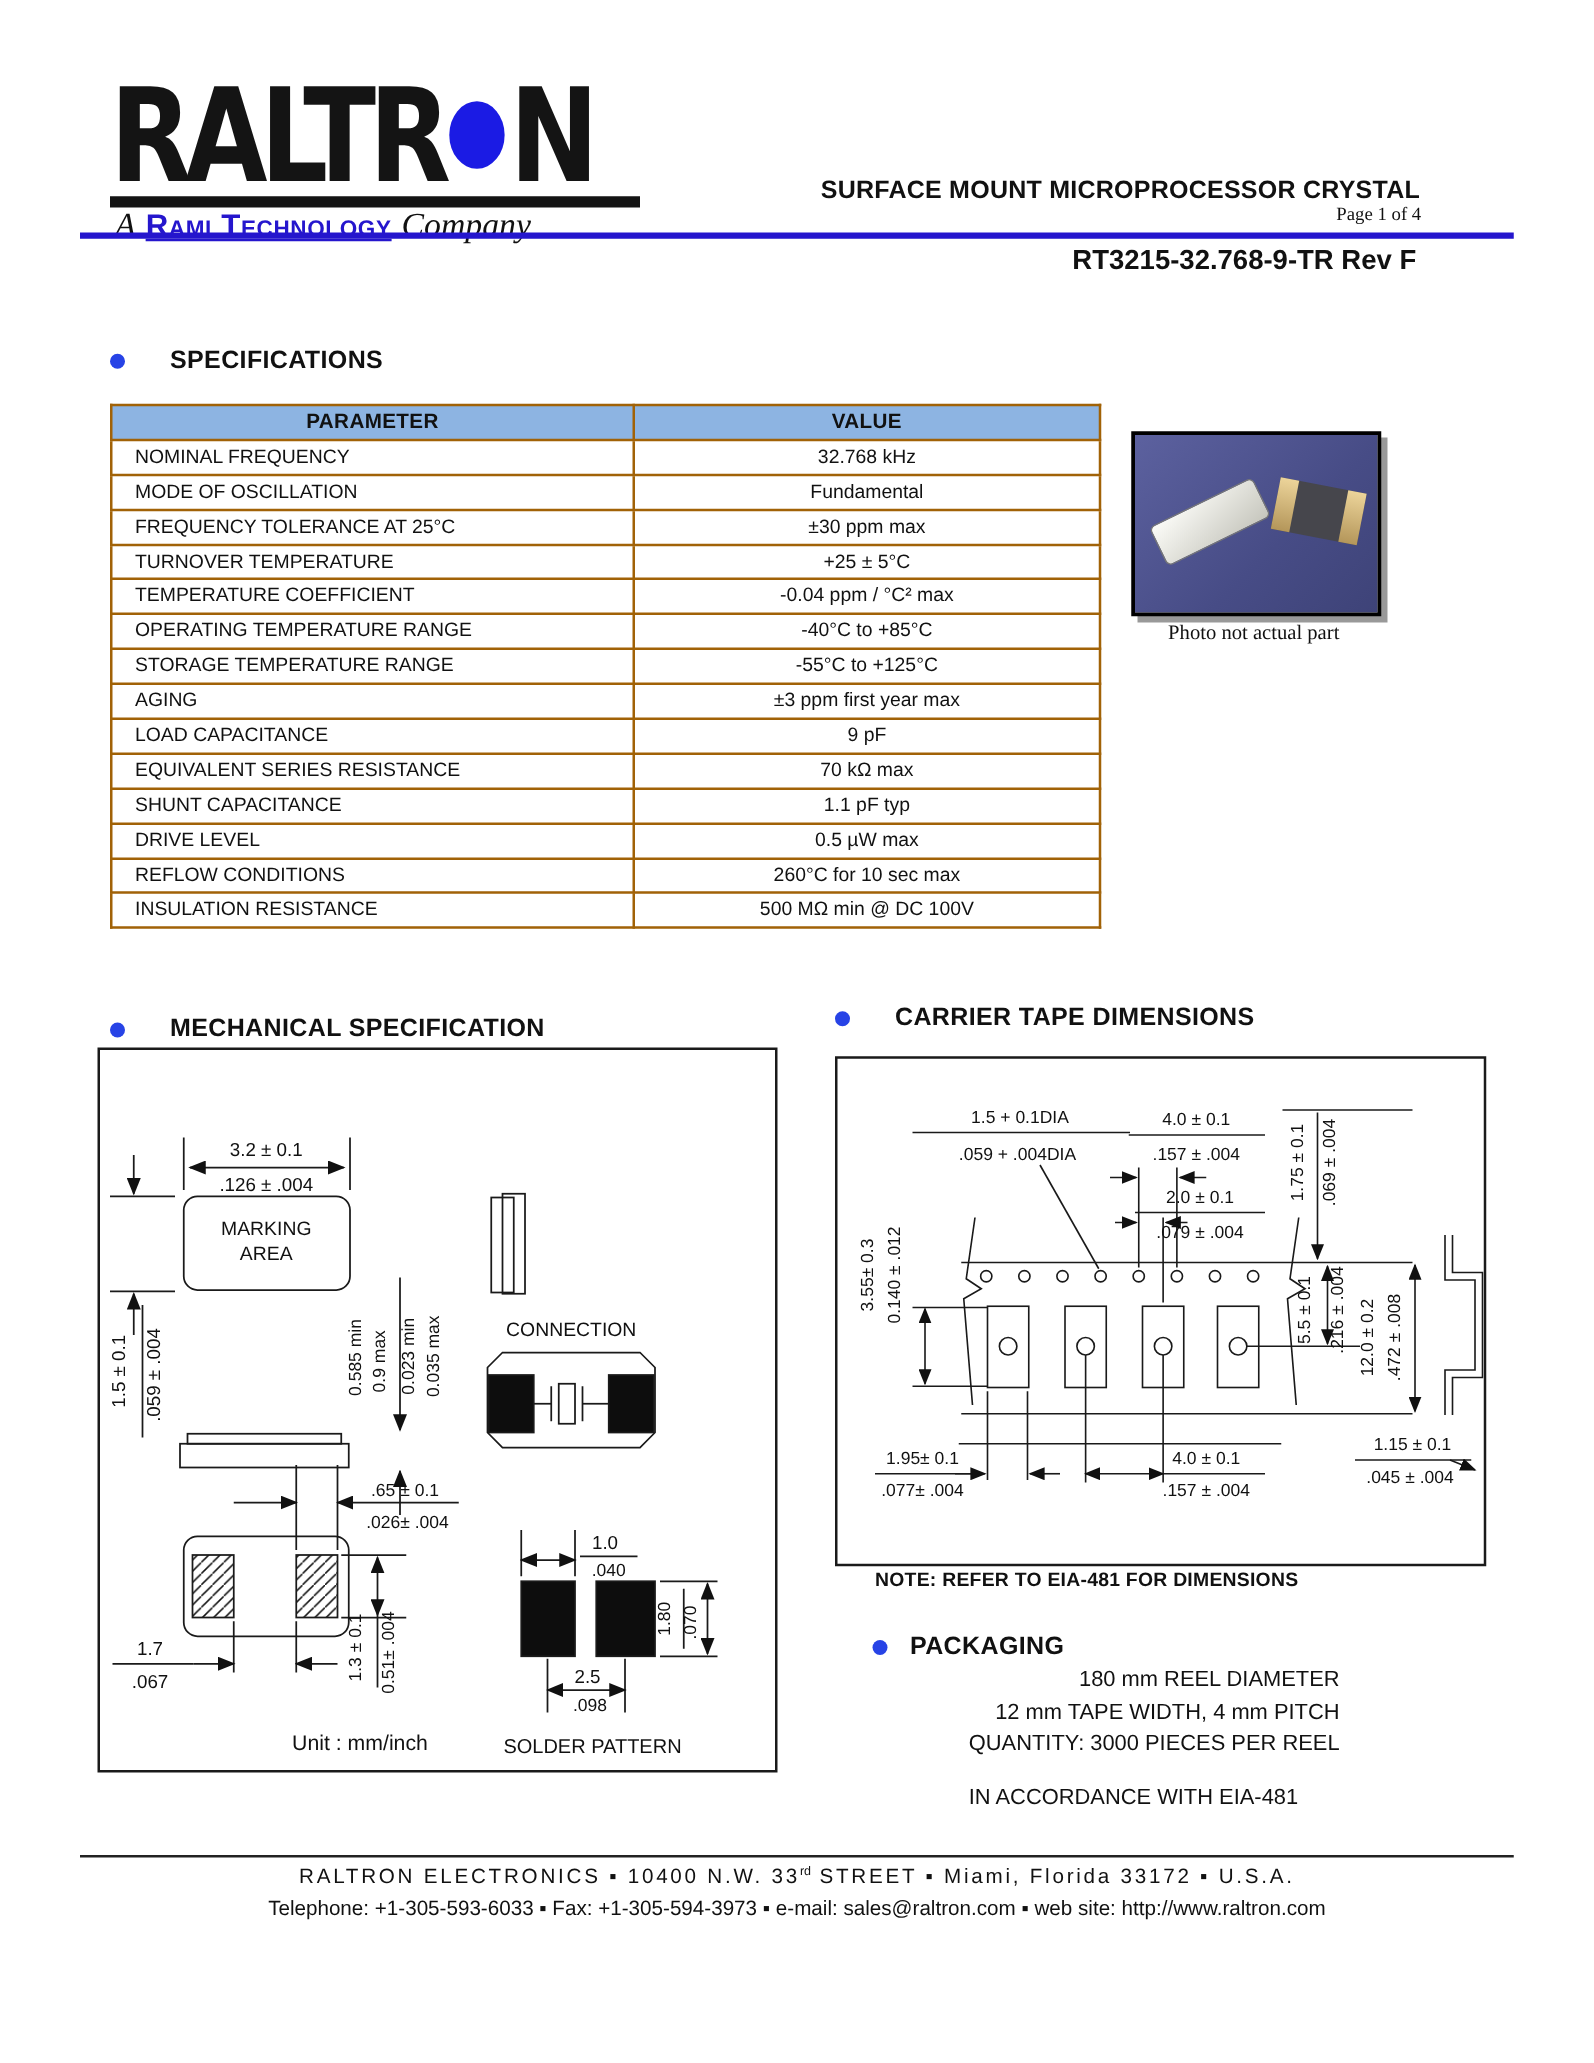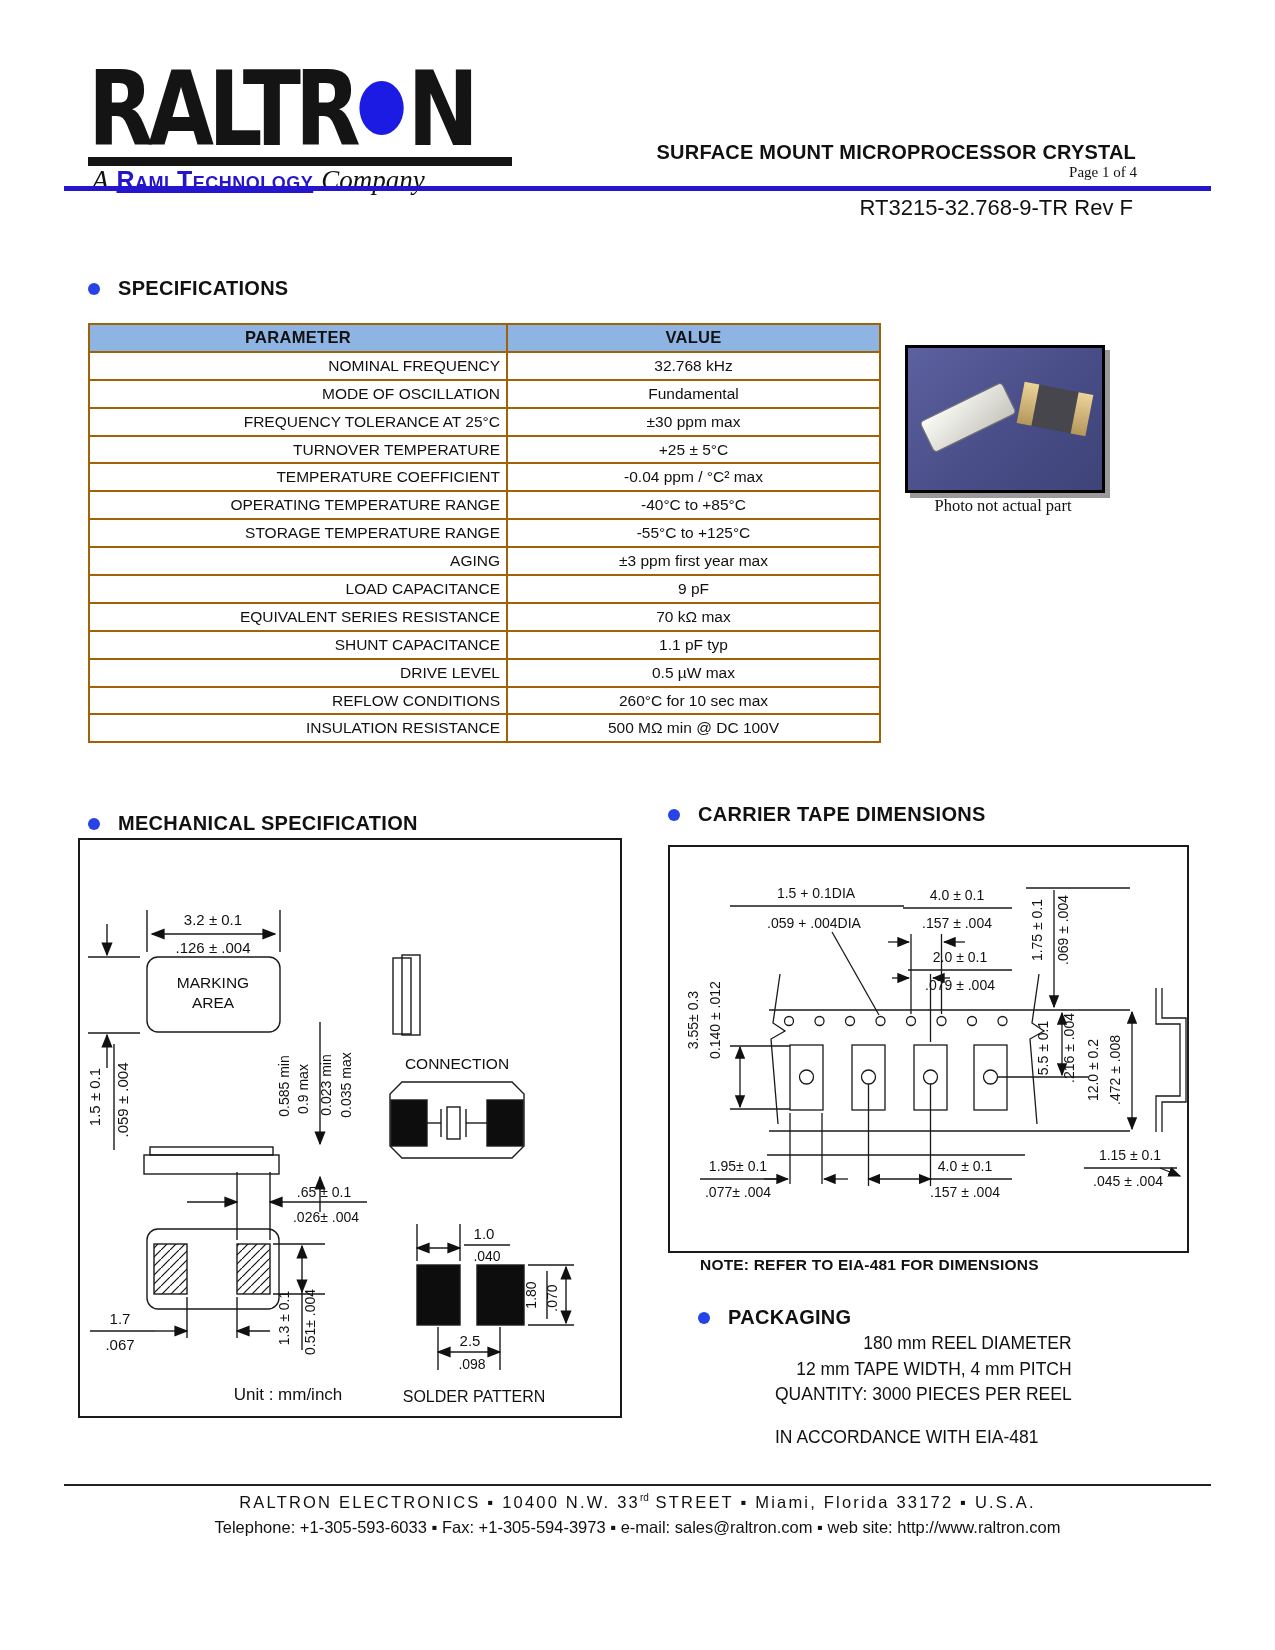--- a/index.html
+++ b/index.html
@@ -21,36 +21,36 @@
   .logo-dot{display:inline-block;width:54px;height:54px;border-radius:50%;background:var(--dot);
             vertical-align:10px;margin:0 5px;}
   .logo-bar{left:88px;top:157px;width:424px;height:9px;background:#141414;}
   .tagline{left:92px;top:165px;font-size:27px;white-space:nowrap;}
   .tagline .serif{font-family:"Liberation Serif",serif;font-style:italic;}
   .tagline .brand{font-weight:bold;font-variant:small-caps;color:var(--accent);
                   text-decoration:underline;font-size:25px;margin:0 8px;letter-spacing:.5px;}
   .doc-title{left:620px;top:141px;width:516px;text-align:right;font-size:20px;font-weight:bold;letter-spacing:.2px;}
   .page-info{left:900px;top:164px;width:237px;text-align:right;font-size:15px;font-family:"Liberation Serif",serif;}
   .blue-rule{left:64px;top:186px;width:1147px;height:5px;background:var(--accent);}
-  .part-number{left:620px;top:195px;width:513px;text-align:right;font-size:22px;font-weight:normal;}
-
-  
-  .section-h{display:flex;align-items:center;gap:18px;}
+  .part-number{left:620px;top:195px;width:513px;text-align:right;font-size:22px;font-weight:bold;}
+
+  
+  .section-h{display:flex;align-items:center;gap:36px;}
   .bullet{width:12px;height:12px;border-radius:50%;background:var(--bullet);flex:none;}
   .section-h .txt{font-size:20px;font-weight:bold;letter-spacing:.3px;}
   #spec-h{left:88px;top:277px;}
   #mech-h{left:88px;top:812px;}
   #tape-h{left:668px;top:803px;}
   #pkg-h{left:698px;top:1306px;gap:18px;}
 
   
   .spec-table{left:88px;top:323px;width:791px;border-collapse:collapse;table-layout:fixed;}
   .spec-table th,.spec-table td{border:2px solid #a16207;height:25.9px;padding:0 6px;font-size:15.5px;}
   .spec-table th{background:var(--thbg);font-size:16.5px;letter-spacing:.3px;}
-  .spec-table td.p{text-align:right;padding-left:3px;}
+  .spec-table td.p{text-align:left;padding-left:18px;}
   .spec-table td.v{text-align:center;}
   .col-p{width:418px;}.col-v{width:373px;}
 
   
   .photo{left:905px;top:345px;width:194px;height:142px;border:3px solid #000;
          background:linear-gradient(135deg,#5c619f 0%,#474c86 60%,#3e4378 100%);
          box-shadow:5px 5px 0 #999;}
   .part-a{position:absolute;left:14px;top:52px;width:90px;height:33px;border-radius:5px;border:1px solid #777;
           background:linear-gradient(160deg,#fcfcf8,#c6c6bd);transform:rotate(-26deg);}
   .part-b{position:absolute;left:112px;top:40px;width:70px;height:42px;background:#46464c;

